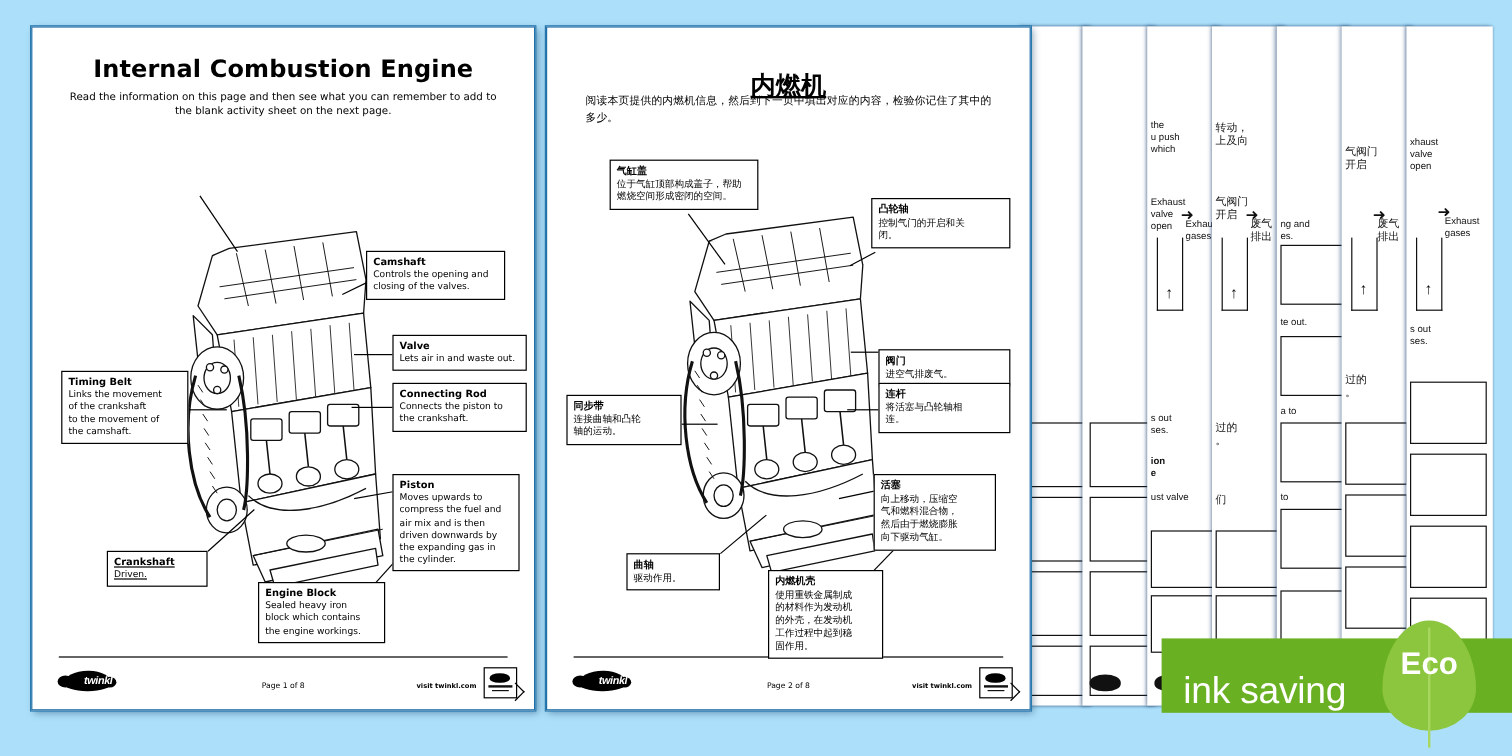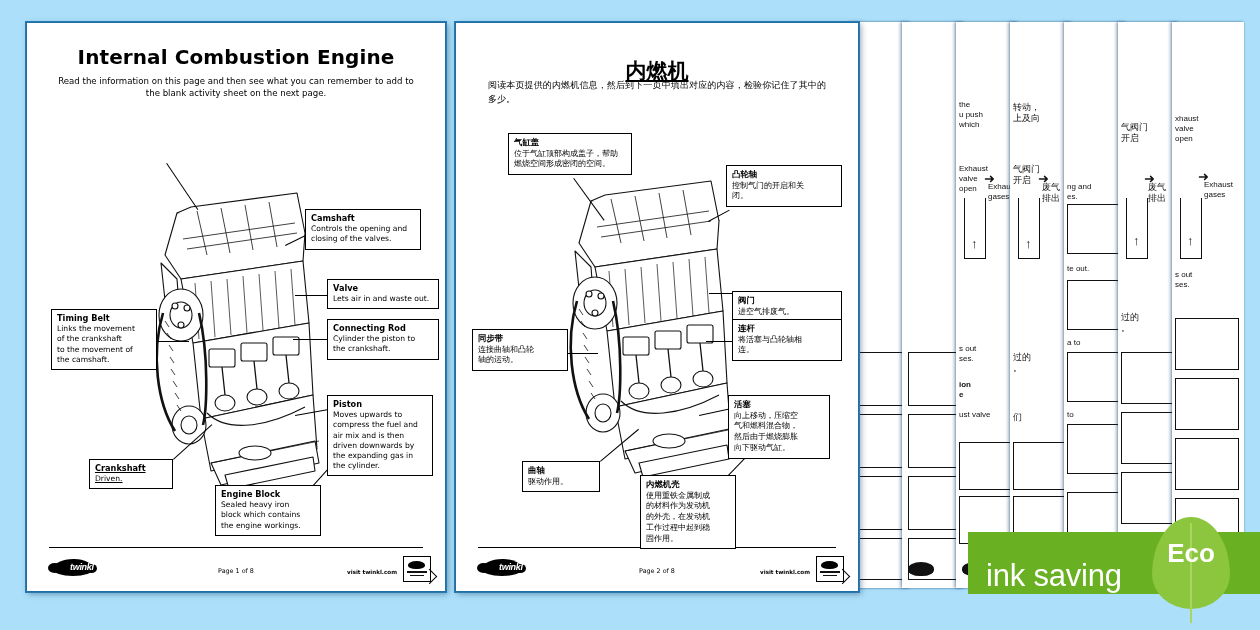--- a/index.html
+++ b/index.html
@@ -566,21 +566,21 @@
         <span class="c-head">Timing Belt</span>
         <span class="c-body">Links the movement
 of the crankshaft
 to the movement of
 the camshaft.</span>
       </div>
       <div class="leader" style="left:130px; top:318px; width:32px;"></div>
 
       <div class="callout" style="left:300px; top:296px; width:112px;">
         <span class="c-head">Connecting Rod</span>
-        <span class="c-body">Cylinder the piston to
+        <span class="c-body">Connects the piston to
 the crankshaft.</span>
       </div>
       <div class="leader" style="left:266px; top:316px; width:36px;"></div>
 
       <div class="callout" style="left:300px; top:372px; width:106px;">
         <span class="c-head">Piston</span>
         <span class="c-body">Moves upwards to
 compress the fuel and
 air mix and is then
 driven downwards by

